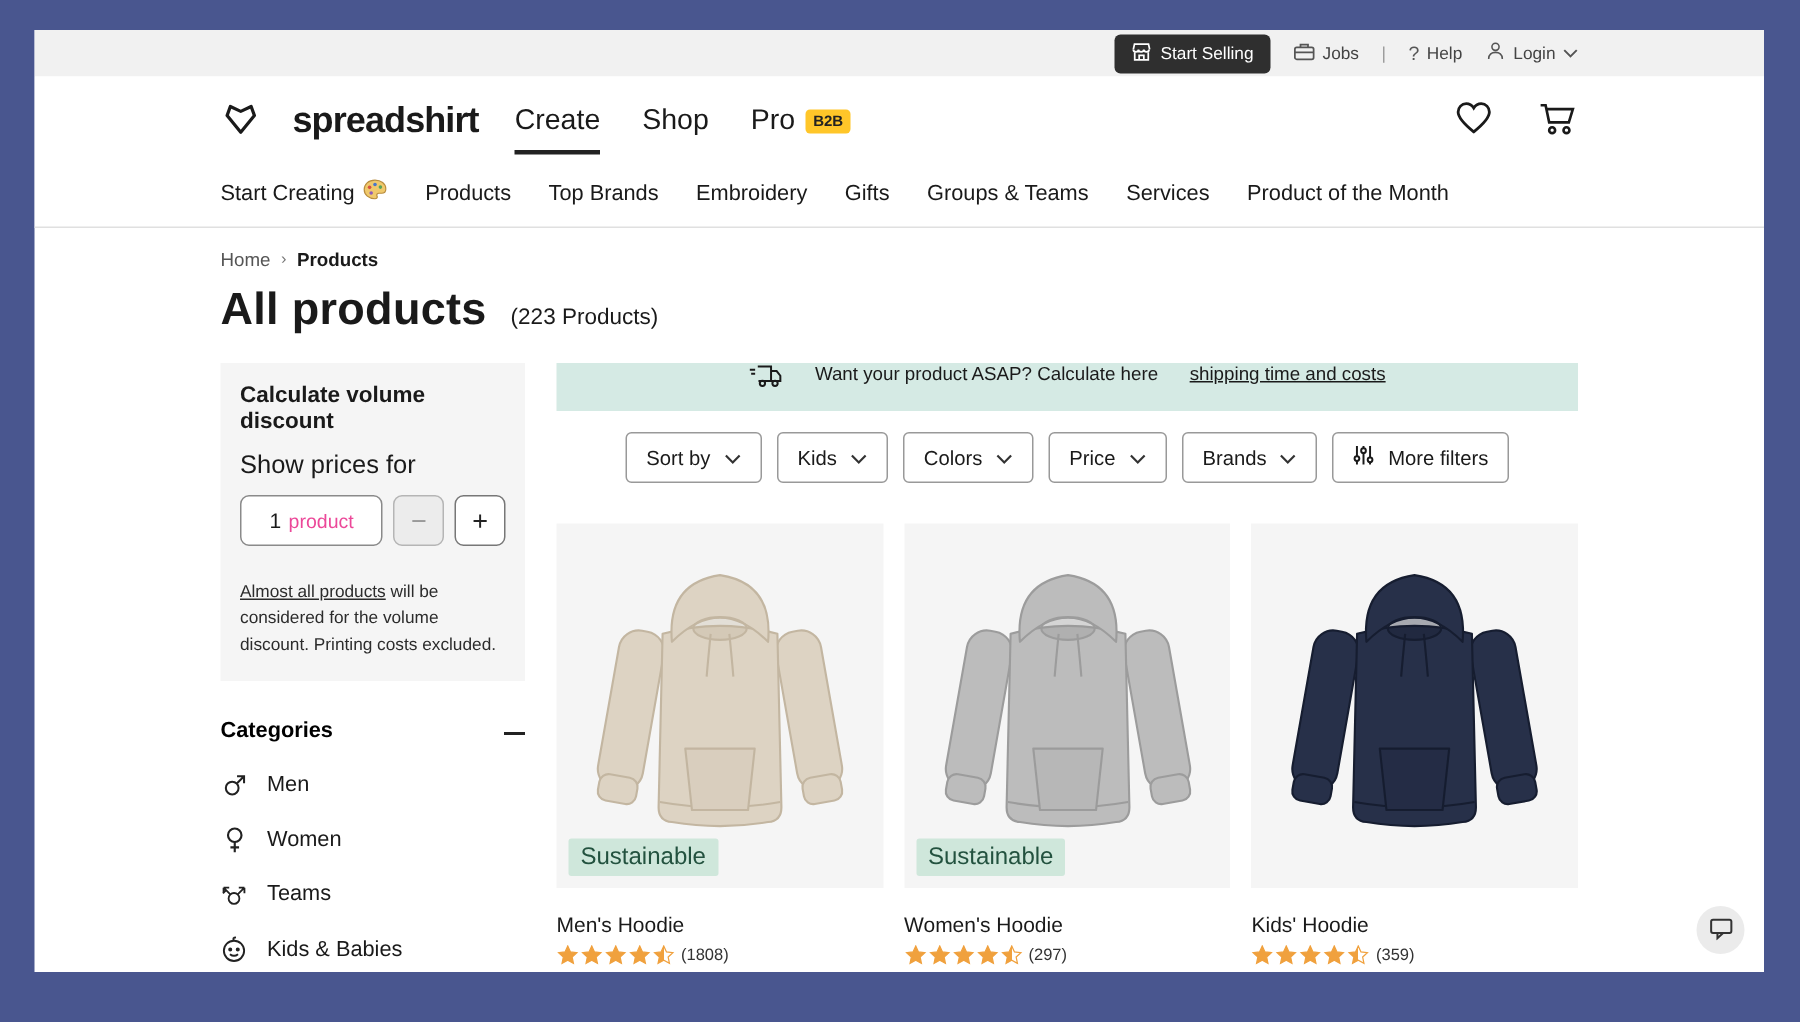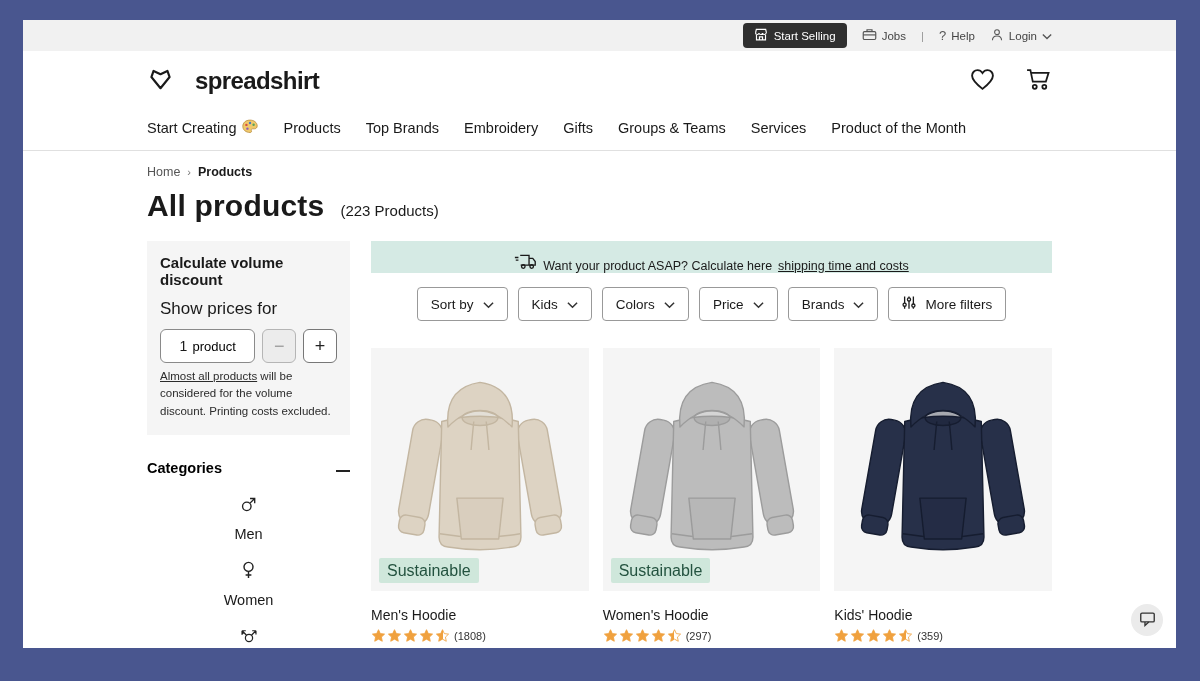--- a/index.html
+++ b/index.html
@@ -41,36 +41,36 @@
   .sidebar { width:203px; flex-shrink:0; }
   .main-col { margin-left:21px; width:681px; }
 
   
   .discount { background:#f5f5f5; padding:13px 13px 15px; }
   .discount-title { font-size:15px; font-weight:bold; color:#1a1a1a; }
   .discount-sub { font-size:17px; margin-top:11px; color:#1a1a1a; }
   .stepper { display:flex; gap:7px; margin-top:10px; align-items:center; }
   .qty-box { width:96px; height:34px; background:#fff; border:1px solid #8a8a8a; border-radius:6px; display:flex; align-items:center; justify-content:center; gap:5px; font-size:14px; }
   .qty-val { color:#1a1a1a; }
-  .qty-unit { color:#000000; font-size:13px; }
+  .qty-unit { color:#ec4899; font-size:13px; }
   .step-btn { width:34px; height:34px; border-radius:6px; font-size:18px; display:flex; align-items:center; justify-content:center; cursor:pointer; font-family:inherit; }
   .step-minus { background:#ececec; border:1px solid #b5b5b5; color:#9a9a9a; }
   .step-plus { background:#fff; border:1px solid #777; color:#222; }
-  .discount-note { margin-top:5px; font-size:11.5px; line-height:1.5; color:#2c2c2c; }
+  .discount-note { margin-top:23px; font-size:11.5px; line-height:1.5; color:#2c2c2c; }
   .discount-note a { color:#2c2c2c; text-decoration:underline; }
 
   
   .side-section { margin-top:24px; }
   .side-head { display:flex; justify-content:space-between; align-items:center; cursor:pointer; }
   .side-title { font-size:14.5px; font-weight:bold; color:#000000; }
-  .cat-item { display:flex; align-items:center; gap:13px; margin-top:19px; font-size:14.5px; cursor:pointer; color:#1a1a1a;flex-direction:column; }
+  .cat-item { display:flex; align-items:center; gap:13px; margin-top:19px; font-size:14.5px; cursor:pointer; color:#1a1a1a; }
   .cat-icon { width:18px; display:flex; justify-content:center; }
 
   
-  .banner { height:32px; background:#d5eae4; display:flex; align-items:flex-end; justify-content:center; gap:6px; font-size:12.5px; color:#1a1a1a; }
+  .banner { height:32px; background:#d5eae4; display:flex; align-items:flex-start; justify-content:center; gap:21px; font-size:12.5px; color:#1a1a1a; }
   .banner a { color:#1a1a1a; text-decoration:underline; }
 
   
   .filter-row { display:flex; gap:10px; margin-top:14px;justify-content:center; }
   .filter-btn { border:1px solid #999; border-radius:4px; background:#fff; padding:7px 13px; font-size:13.5px; display:flex; align-items:center; gap:9px; cursor:pointer; color:#1a1a1a; font-family:inherit; }
 
   
   .grid { display:flex; gap:14px; margin-top:27px; }
   .card { width:218px; cursor:pointer; }
   .card-img { height:243px; background:#f5f5f5; position:relative; display:flex; justify-content:center; }
@@ -134,20 +134,32 @@
 
   <div class="header">
     <div class="container">
       <div class="header-main">
         <div class="logo">
           <span><svg width="27" height="26" viewBox="0 0 24 24" fill="none" stroke="#1a1a1a" stroke-width="2" stroke-linejoin="round">
                 <path d="M12 20.5 L3.6 10.2 L5.6 4.6 L12 7.6 L18.4 4.6 L20.4 10.2 Z"></path>
               </svg></span>
           <span class="logo-text">spreadshirt</span>
         </div>
+        <div class="main-nav" id="main-nav">
+            <span class="nav-item active">
+              <span>Create</span>
+            </span>
+            <span class="nav-item">
+              <span>Shop</span>
+            </span>
+            <span class="nav-item">
+              <span>Pro</span>
+              <span class="badge-b2b">B2B</span>
+            </span>
+          </div>
         <div class="header-icons">
           <span><svg width="25" height="23" viewBox="0 0 24 22" fill="none" stroke="#1a1a1a" stroke-width="1.8">
                 <path d="M12 20 C5.2 14.5 2 10.8 2 7.3 C2 4.4 4.3 2 7.2 2 C9.2 2 10.9 3.1 12 4.8 C13.1 3.1 14.8 2 16.8 2 C19.7 2 22 4.4 22 7.3 C22 10.8 18.8 14.5 12 20 Z"></path>
               </svg></span>
           <span><svg width="27" height="24" viewBox="0 0 26 23" fill="none" stroke="#1a1a1a" stroke-width="1.7">
                 <path d="M2 3 h3.2 l2.3 11 h12.6 l2.6-8.5 H6.2"></path>
                 <circle cx="9.4" cy="19" r="1.9"></circle>
                 <circle cx="18.6" cy="19" r="1.9"></circle>
               </svg></span>
         </div>

